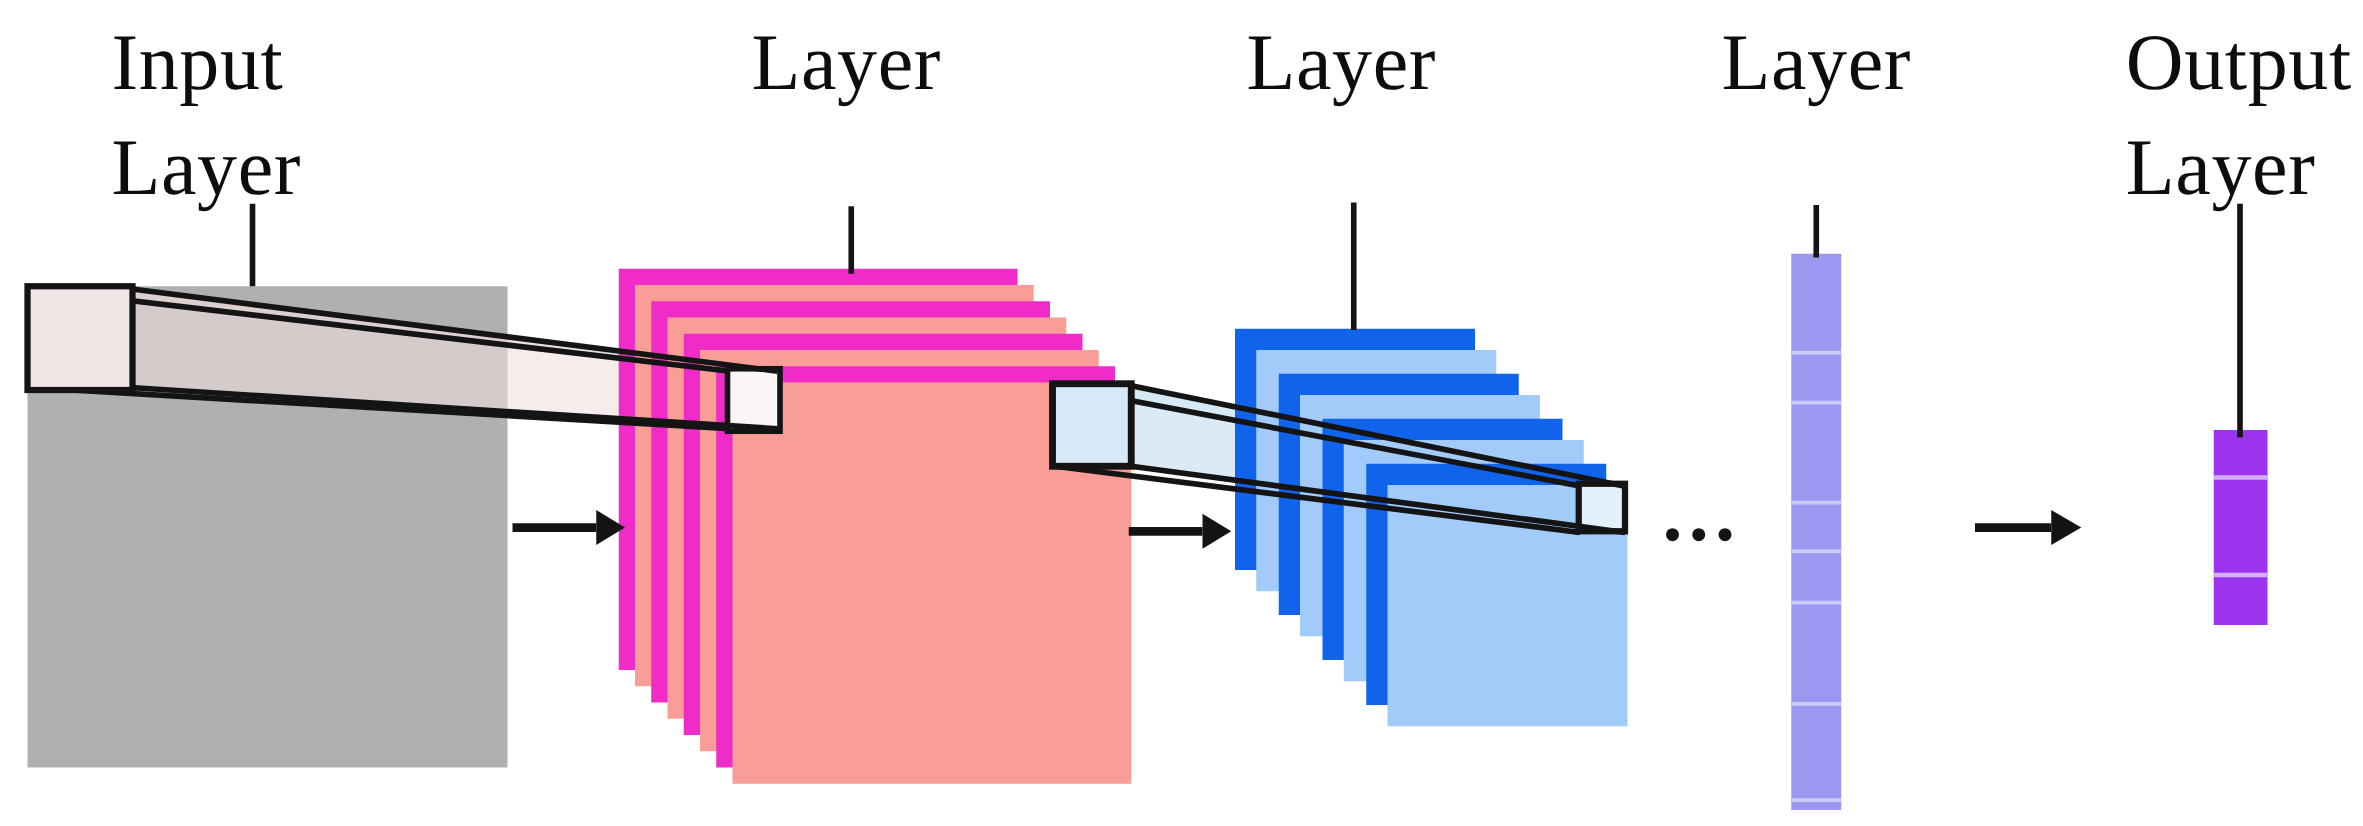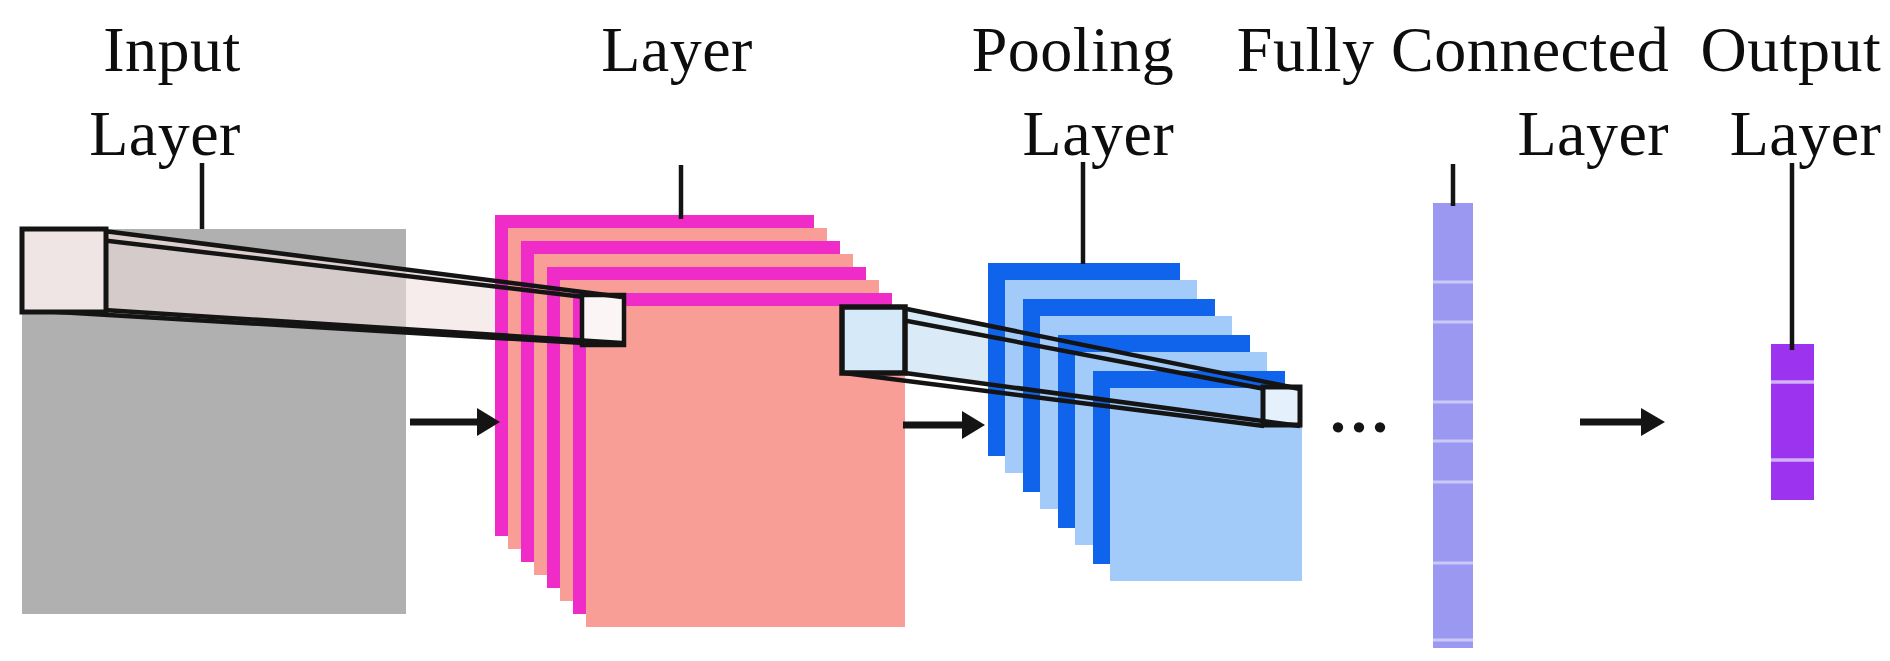--- a/index.html
+++ b/index.html
@@ -32,21 +32,21 @@
 
   
   .s-ink    { stroke: var(--line); fill: none; }
   .s-ink-k  { stroke: var(--line); }
   .s-fcdiv  { stroke: var(--fc_divider); }
   .s-outdiv { stroke: var(--output_divider); }
 
   .layer-label {
     position: absolute; top: 8px;
     transform: translateX(-50%);
-    text-align: right; white-space: nowrap;
+    text-align: left; white-space: nowrap;
     font-size: 64px; line-height: 84px;
     color: var(--text, #0d0d0d);
     letter-spacing: 0.5px;
   }
   .ellipsis-text {
     font-family: "Liberation Serif", "DejaVu Serif", serif;
     font-size: 64px; font-weight: bold;
     letter-spacing: 5px;
     fill: var(--line);
   }
@@ -158,25 +158,23 @@
   </svg>
 
   <div class="layer-label" style="left:165px">
     <div>Input</div>
     <div>Layer</div>
   </div>
   <div class="layer-label" style="left:677px">
     <div>Layer</div>
   </div>
   <div class="layer-label" style="left:1073px">
-    <div>Pooling</div>
     <div>Layer</div>
   </div>
   <div class="layer-label" style="left:1453px">
-    <div>Fully Connected</div>
     <div>Layer</div>
   </div>
   <div class="layer-label" style="left:1791px">
     <div>Output</div>
     <div>Layer</div>
   </div>
 
 </div>
 
 </body></html>

